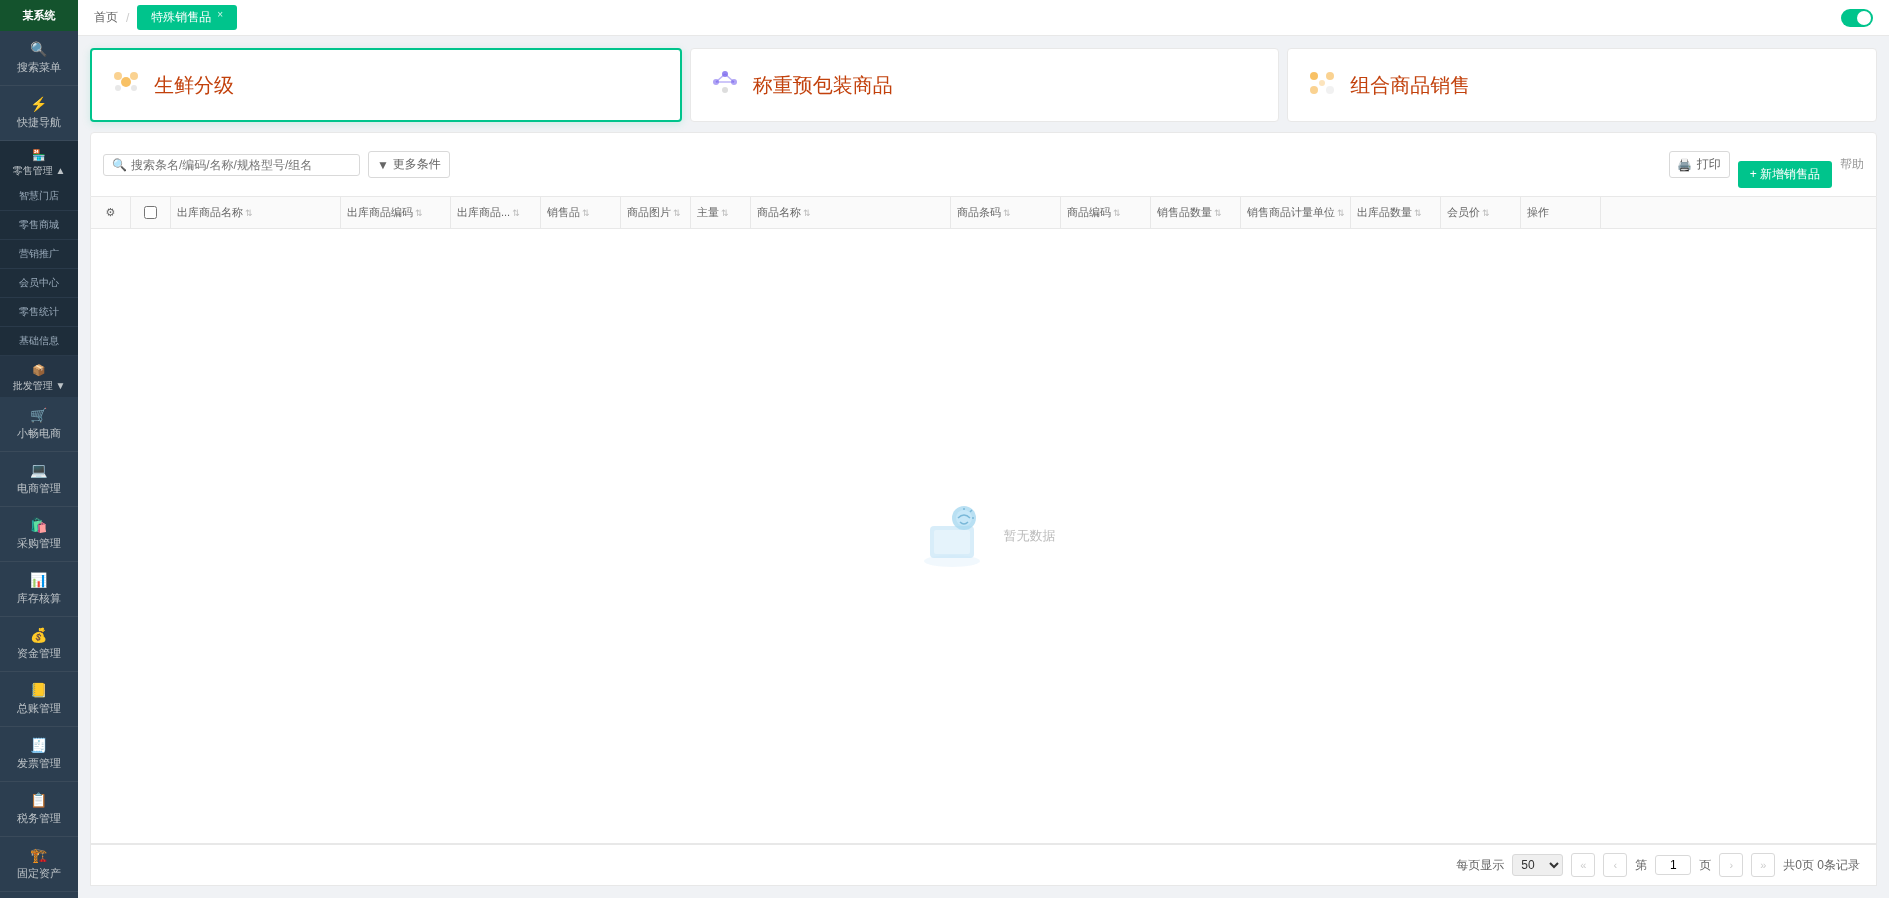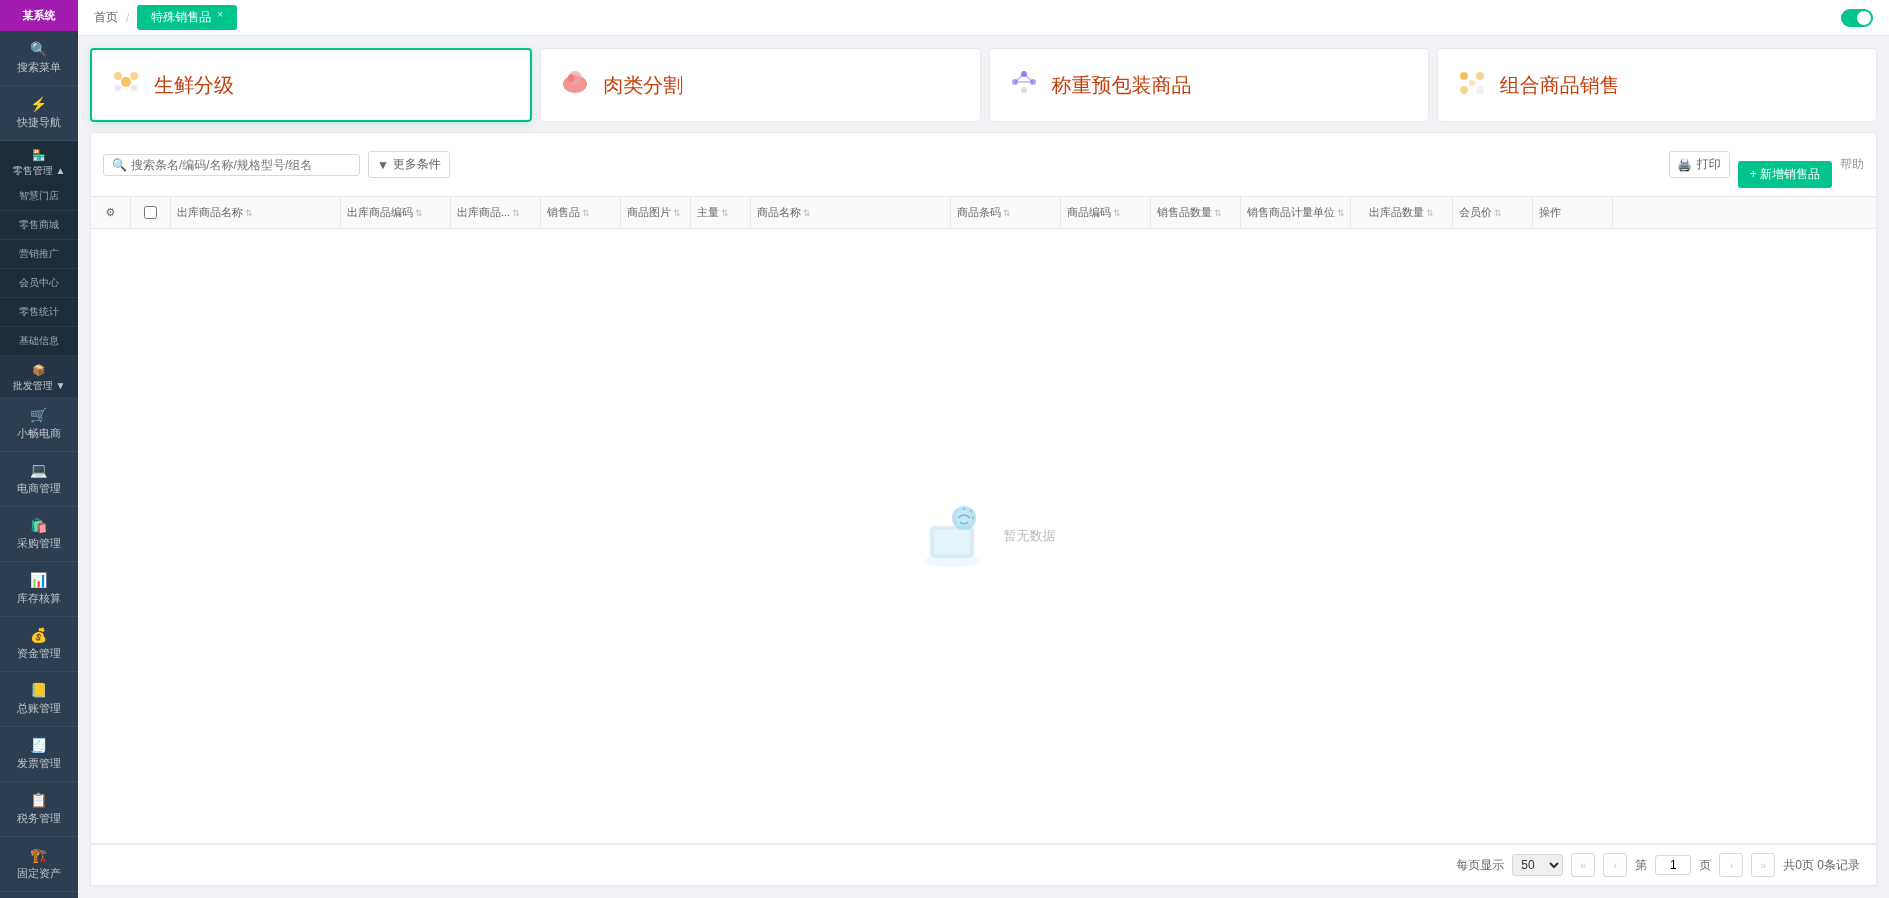--- a/index.html
+++ b/index.html
@@ -10,21 +10,21 @@
       width: 78px;
       background: #2c3e50;
       color: #bdc3c7;
       display: flex;
       flex-direction: column;
       height: 100%;
       overflow-y: auto;
       flex-shrink: 0;
     }
     .sidebar-logo {
-      background: #a21caf;
+      background: #14532d;
       padding: 8px 16px;
       text-align: center;
       color: #fff;
       font-size: 11px;
       font-weight: bold;
       height: 36px;
       display: flex;
       align-items: center;
       justify-content: center;
     }
@@ -280,21 +280,21 @@
     .th-code1 { width: 110px; }
     .th-code2 { width: 90px; }
     .th-sale { width: 80px; }
     .th-img { width: 70px; }
     .th-main { width: 60px; }
     .th-goodname { width: 200px; }
     .th-barcode { width: 110px; }
     .th-goodcode { width: 90px; }
     .th-saleqty { width: 90px; }
     .th-saleunit { width: 110px; }
-    .th-outqty { width: 90px; margin-left: 12px; }
+    .th-outqty { width: 90px; }
     .th-price { width: 80px; }
     .th-ops { width: 80px; }
 
     
     .empty-state {
       flex: 1;
       display: flex;
       flex-direction: row;
       align-items: center;
       justify-content: center;
@@ -457,30 +457,20 @@
             <circle cx="18" cy="18" r="5" fill="#f5a623" opacity="0.7"></circle>
             <circle cx="10" cy="12" r="4" fill="#f5a623" opacity="0.5"></circle>
             <circle cx="26" cy="12" r="4" fill="#f5a623" opacity="0.5"></circle>
             <circle cx="10" cy="24" r="3" fill="#e8e8e8"></circle>
             <circle cx="26" cy="24" r="3" fill="#e8e8e8"></circle>
           </svg>
         </div>
         <span class="tab-card-label">生鲜分级</span>
       </div>
 
-      <div class="tab-card">
-        <div class="tab-card-icon">
-          <svg width="36" height="36" viewBox="0 0 36 36">
-            <ellipse cx="18" cy="20" rx="12" ry="9" fill="#e84b4b" opacity="0.6"></ellipse>
-            <circle cx="18" cy="14" r="7" fill="#f5a0a0" opacity="0.7"></circle>
-            <ellipse cx="14" cy="14" rx="3" ry="4" fill="#e84b4b" opacity="0.4"></ellipse>
-          </svg>
-        </div>
-        <span class="tab-card-label">肉类分割</span>
-      </div>
 
       <div class="tab-card">
         <div class="tab-card-icon">
           <svg width="36" height="36" viewBox="0 0 36 36">
             <circle cx="9" cy="18" r="3" fill="#7b68ee" opacity="0.6"></circle>
             <circle cx="18" cy="10" r="3" fill="#7b68ee" opacity="0.8"></circle>
             <circle cx="27" cy="18" r="3" fill="#7b68ee" opacity="0.6"></circle>
             <line x1="9" y1="18" x2="18" y2="10" stroke="#7b68ee" stroke-width="1.5" opacity="0.5"></line>
             <line x1="18" y1="10" x2="27" y2="18" stroke="#7b68ee" stroke-width="1.5" opacity="0.5"></line>
             <line x1="9" y1="18" x2="27" y2="18" stroke="#7b68ee" stroke-width="1.5" opacity="0.5"></line>

